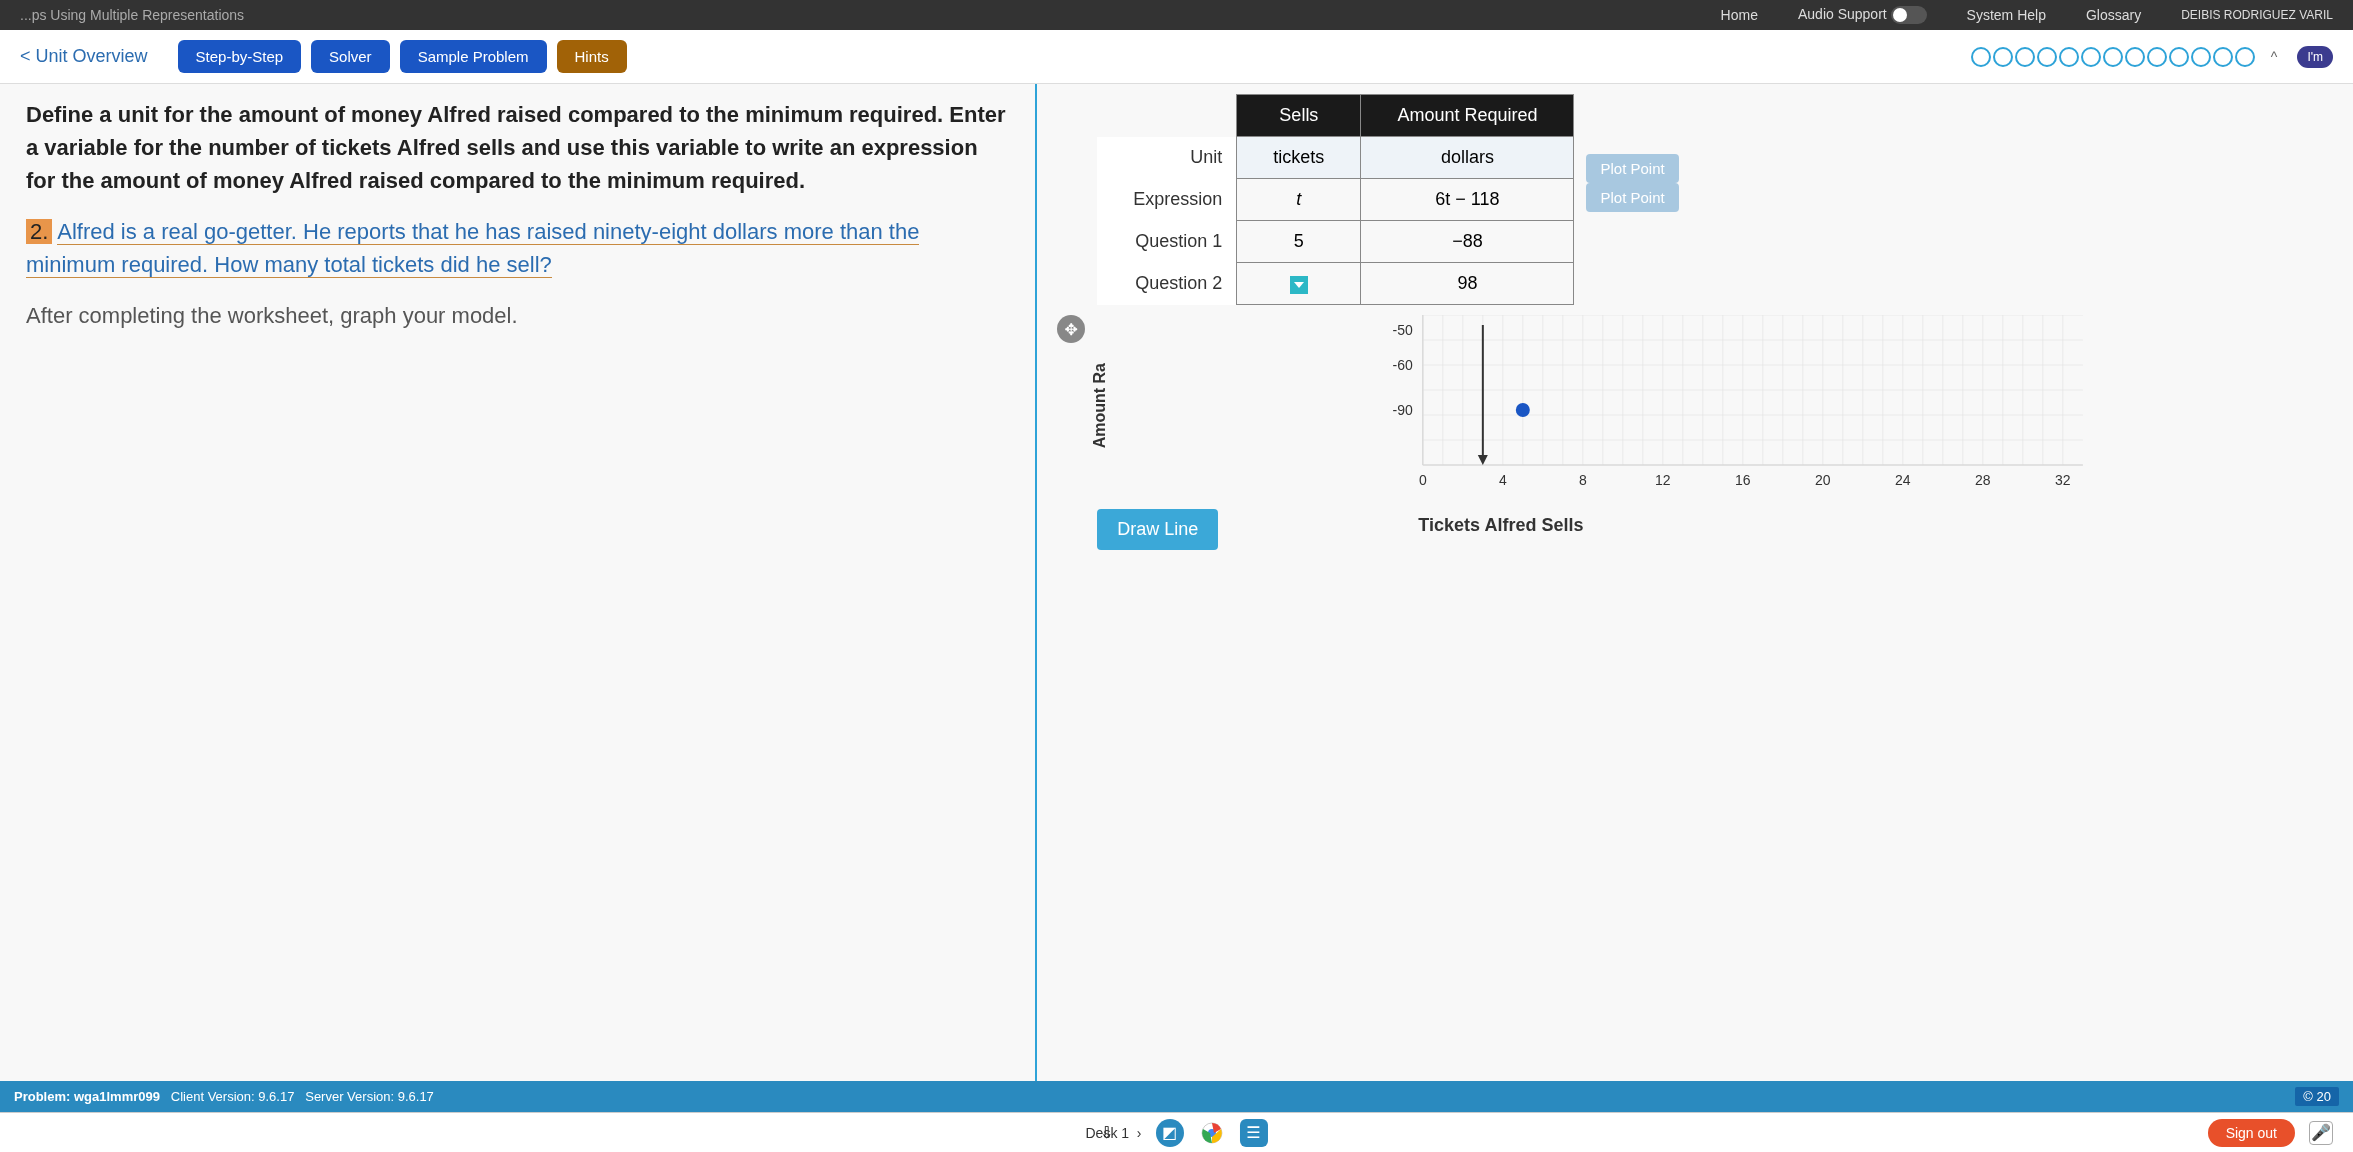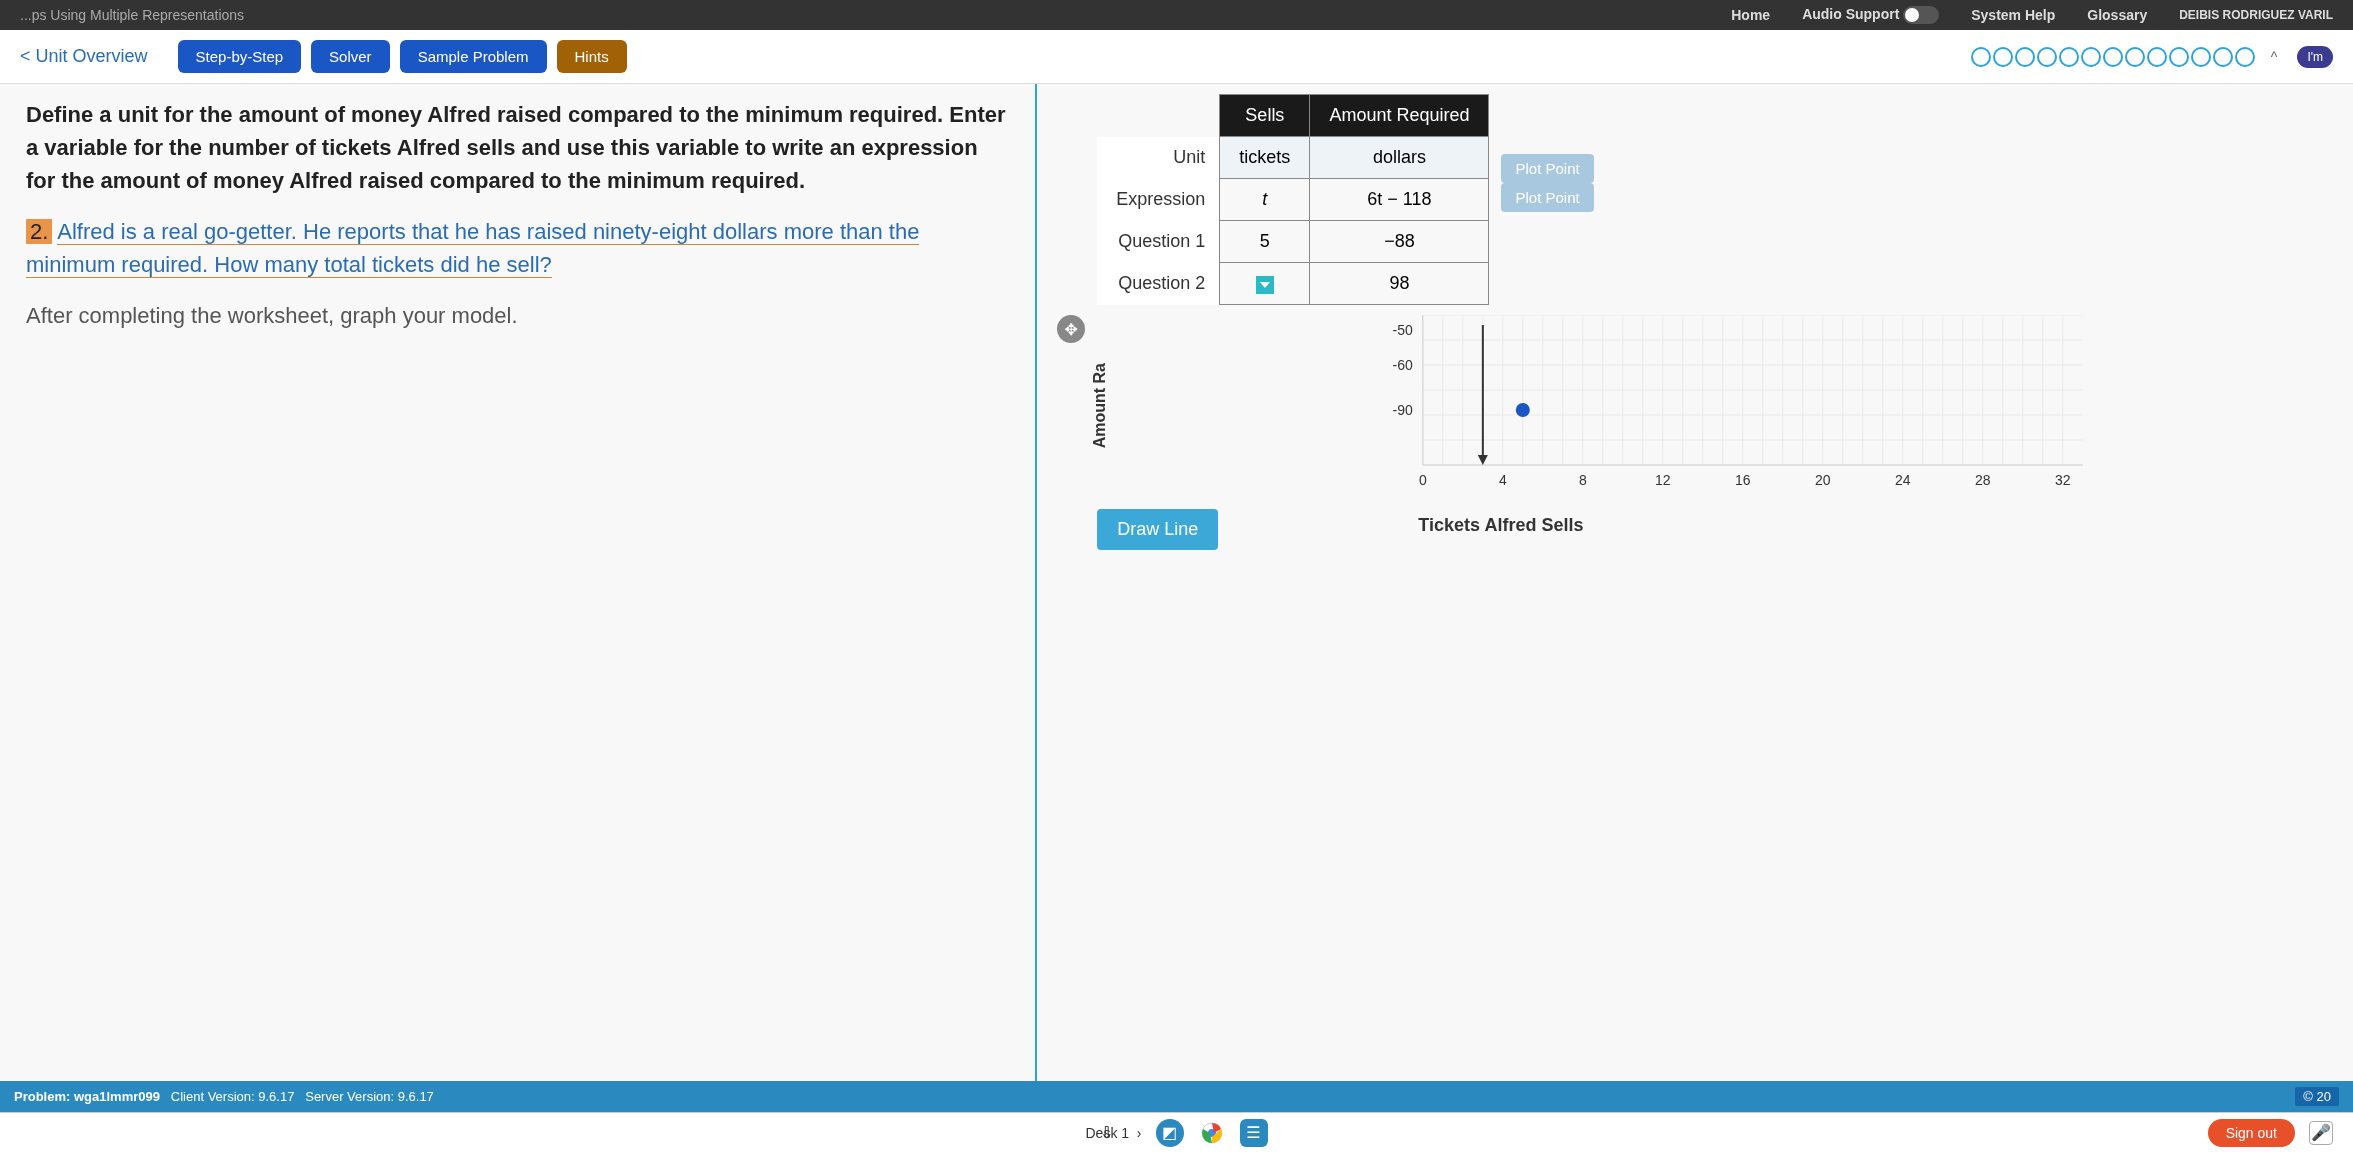--- a/index.html
+++ b/index.html
@@ -1,20 +1,20 @@
 <!DOCTYPE html>
 <html><head>
 <meta charset="utf-8">
 <style>
 * { box-sizing: border-box; margin: 0; padding: 0; }
 body { font-family: Arial, sans-serif; background: #f8f8f8; overflow: hidden; }
 
 .app-header { background: #333; color: #ccc; padding: 6px 20px; display: flex; align-items: center; justify-content: space-between; font-size: 14px; }
 .app-title { color: #aaa; }
-.app-header-right { display: flex; align-items: center; gap: 32px; font-size: 14px; font-weight: bold; }
+.app-header-right { display: flex; align-items: center; gap: 40px; font-size: 14px; }
 .app-header-right span { color: #ddd; cursor: pointer; }
 .user-name { color: #888; font-size: 12px; }
 .toggle { width: 36px; height: 18px; background: #555; border-radius: 10px; position: relative; display: inline-block; vertical-align: middle; }
 .toggle::after { content: ""; position: absolute; width: 14px; height: 14px; background: #fff; border-radius: 50%; top: 2px; left: 2px; }
 
 .toolbar { background: #fff; padding: 10px 20px; display: flex; align-items: center; gap: 10px; border-bottom: 1px solid #ddd; }
 .unit-link { color: #2b6cb0; font-size: 18px; margin-right: 20px; cursor: pointer; }
 .btn { padding: 8px 18px; border-radius: 6px; color: #fff; border: none; font-size: 15px; cursor: pointer; }
 .btn-blue { background: #1a56c4; }
 .btn-orange { background: #a16207; }
@@ -27,21 +27,21 @@
 .left-pane { width: 44%; padding: 14px 26px; font-size: 22px; color: #222; line-height: 1.5; overflow-y: auto; }
 .left-pane p { margin-bottom: 18px; }
 .bold { font-weight: bold; }
 .qnum { background: #e8954a; color: #222; padding: 0 4px; }
 .underline-current { color: #2b6cb0; border-bottom: 1px solid #c88a40; }
 .after-text { color: #555; }
 
 .right-pane { width: 56%; border-left: 2px solid #2ea3d8; position: relative; padding: 10px 20px; }
 
 .data-table { border-collapse: collapse; margin-left: 40px; }
-.data-table th, .data-table td { border: 1px solid #888; padding: 10px 19px; text-align: center; font-size: 18px; }
+.data-table th, .data-table td { border: 1px solid #888; padding: 10px 36px; text-align: center; font-size: 18px; }
 .data-table thead th { background: #1a1a1a; color: #fff; font-weight: normal; }
 .data-table .row-label { background: #fff; font-weight: normal; text-align: right; border: none; padding-right: 14px; color: #333; }
 .data-table .highlight { background: #eef3f8; margin-top: 8px; }
 .dropdown-cell { position: relative; }
 .dropdown-arrow { display: inline-block; width: 18px; height: 18px; background: #2cb8c6; position: relative; vertical-align: middle; }
 .dropdown-arrow::after { content: ""; position: absolute; top: 6px; left: 4px; border-left: 5px solid transparent; border-right: 5px solid transparent; border-top: 6px solid #fff; }
 
 .plot-btn { background: #a8c8e0; color: #fff; padding: 6px 14px; border-radius: 4px; font-size: 15px; border: none; margin-left: 12px; cursor: pointer; }
 .plot-btns { display: inline-flex; flex-direction: column; vertical-align: top; margin-top: 60px; }
 

